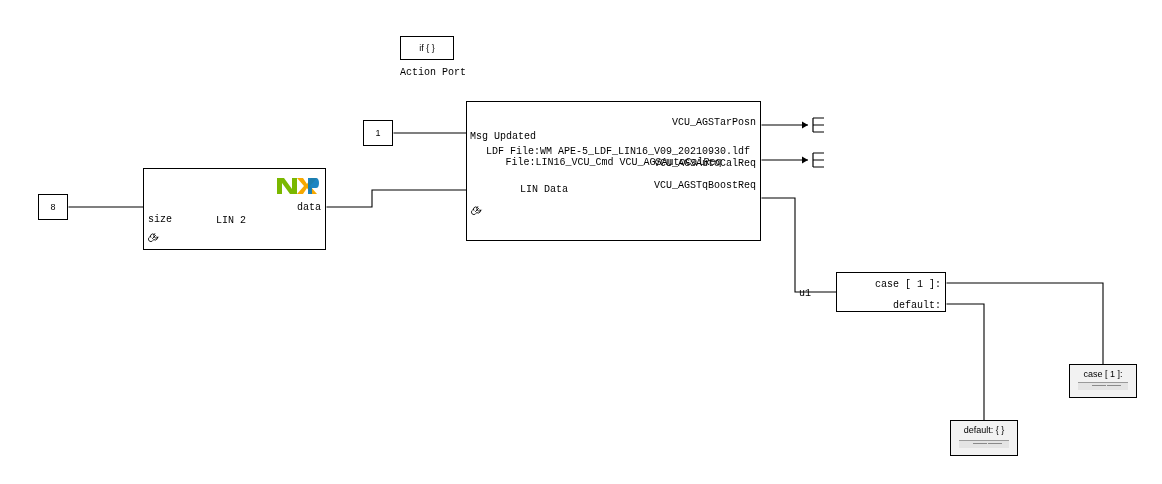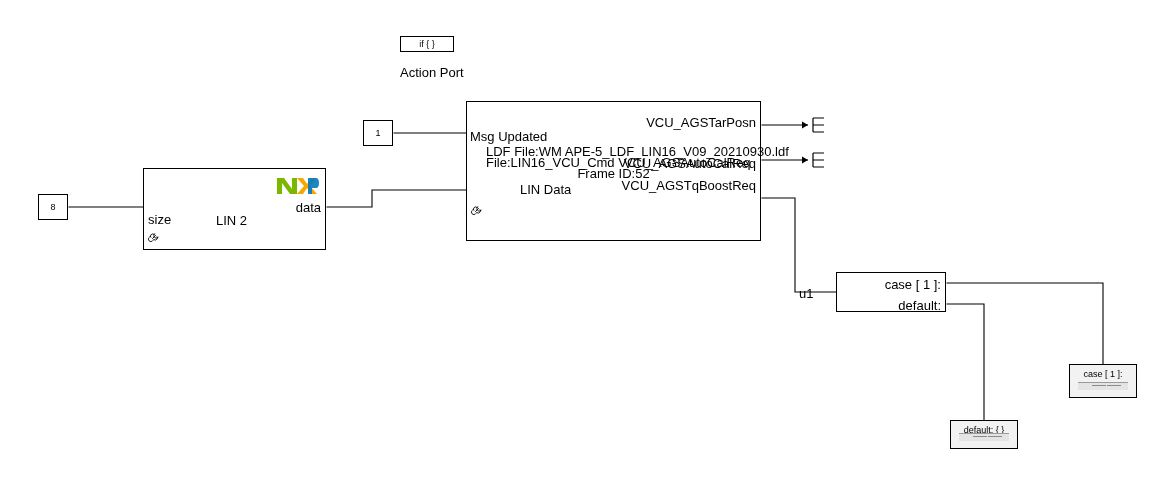--- a/index.html
+++ b/index.html
@@ -16,37 +16,38 @@
     overflow: hidden;
   }
   .blk {
     position: absolute;
     box-sizing: border-box;
     background: #ffffff;
     border: 1px solid #000000;
   }
   .lbl {
     position: absolute;
-    font-size: 13px;
+    font-size: 10px;
     color: #000000;
     white-space: nowrap;
     line-height: 11px;
+    font-family: Liberation Mono, monospace;
   }
   .lbl-c {
     text-align: center;
   }
   .lbl-r {
     text-align: right;
   }
   
   #action-port-block {
     left: 400px;
     top: 36px;
     width: 54px;
-    height: 16px;
+    height: 24px;
   }
   #action-port-block .inner {
     position: absolute;
     inset: 0;
     display: flex;
     align-items: center;
     justify-content: center;
     font-size: 9px;
   }
   #action-port-caption {
@@ -216,21 +217,21 @@
   #case-subsystem {
     left: 1069px;
     top: 364px;
     width: 68px;
     height: 34px;
   }
   #default-subsystem {
     left: 950px;
     top: 420px;
     width: 68px;
-    height: 29px;
+    height: 36px;
   }
   
   .outport {
     position: absolute;
     width: 18px;
     height: 16px;
   }
   #outport-1 { left: 812px; top: 117px; }
   #outport-2 { left: 812px; top: 152px; }
   
@@ -313,21 +314,20 @@
   <svg class="link-badge" id="lin2-link" viewBox="0 0 12 12">
     <path d="M4.2,7.8 L7.8,4.2 M3,6.6 A2.2,2.2 0 0,1 6.1,3.5 L7,2.6 A2.4,2.4 0 1,0 10.3,5.9 L9.4,6.8 M8.9,5.4 A2.2,2.2 0 0,1 5.8,8.5 L4.9,9.4 A2.4,2.4 0 1,1 1.6,6.1 L2.5,5.2" stroke="#000000" stroke-width="0.9" fill="none"></path>
   </svg>
 
   <div class="blk" id="linmsg-block"></div>
   <div class="lbl" id="linmsg-msgupdated">Msg Updated</div>
   <div class="lbl" id="linmsg-lindata">LIN Data</div>
   <div class="lbl lbl-c" id="linmsg-center">
     <div>LDF File:WM APE-5_LDF_LIN16_V09_20210930.ldf</div>
     <div>File:LIN16_VCU_Cmd  VCU_AGSAutoCalReq</div>
-    <div>Frame ID:52</div>
   </div>
   <div class="lbl lbl-r" id="linmsg-out1">VCU_AGSTarPosn</div>
   <div class="lbl lbl-r" id="linmsg-out2">VCU_AGSAutoCalReq</div>
   <div class="lbl lbl-r" id="linmsg-out3">VCU_AGSTqBoostReq</div>
   <svg class="link-badge" id="linmsg-link" viewBox="0 0 12 12">
     <path d="M4.2,7.8 L7.8,4.2 M3,6.6 A2.2,2.2 0 0,1 6.1,3.5 L7,2.6 A2.4,2.4 0 1,0 10.3,5.9 L9.4,6.8 M8.9,5.4 A2.2,2.2 0 0,1 5.8,8.5 L4.9,9.4 A2.4,2.4 0 1,1 1.6,6.1 L2.5,5.2" stroke="#000000" stroke-width="0.9" fill="none"></path>
   </svg>
 
   <svg class="outport" id="outport-1" viewBox="0 0 18 16">
     <path d="M1,1 L1,15 M1,1 L12,1 M1,8 L12,8 M1,15 L12,15" stroke="#000000" stroke-width="1.2" fill="none"></path>

